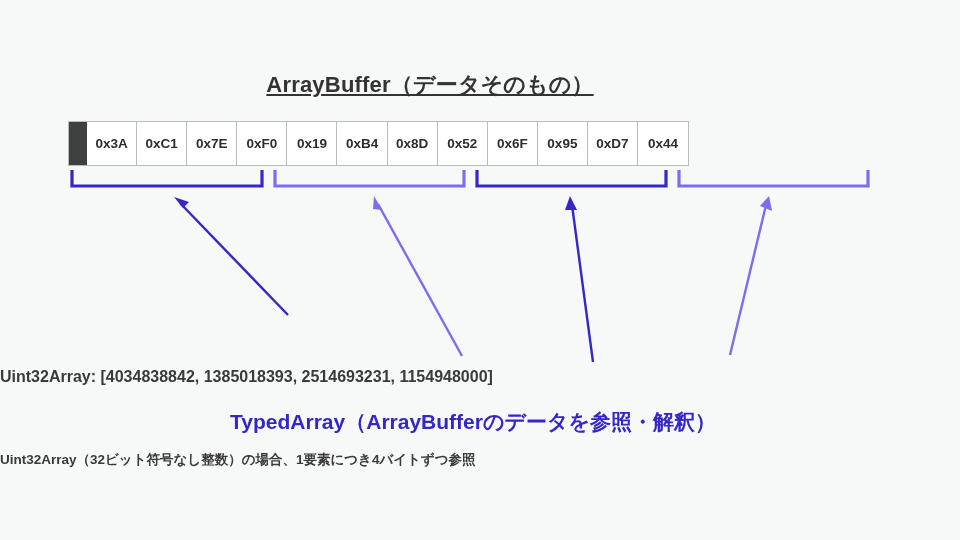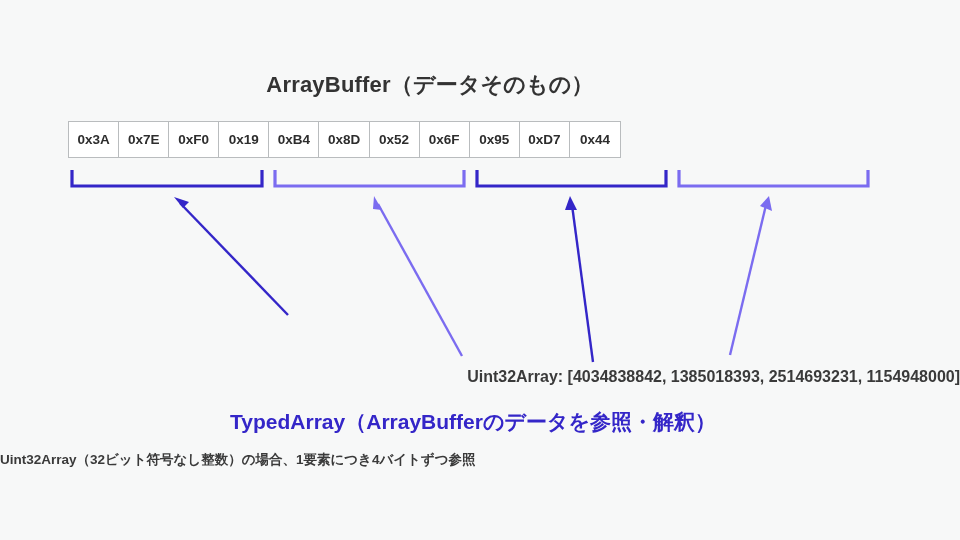--- a/index.html
+++ b/index.html
@@ -25,32 +25,34 @@
     position: absolute;
     left: 0;
     top: 70px;
     width: 860px;
     text-align: center;
     font-size: 22px;
     font-weight: bold;
     color: #333333;
     letter-spacing: 0.2px;
     white-space: nowrap;
+    text-decoration: underline;
   }
 
   
   .byte-table {
     position: absolute;
     left: 68px;
     top: 121px;
-    height: 37px;
+    height: 45px;
     display: flex;
     border: 1px solid #b9bcbe;
     box-sizing: border-box;
     background: #404040;
+    padding-left: 18px;
   }
   .byte-cell {
     width: 50.1px;
     height: 100%;
     box-sizing: border-box;
     border-right: 1px solid #b9bcbe;
     display: flex;
     align-items: center;
     justify-content: center;
     font-size: 13.5px;
@@ -71,21 +73,21 @@
     height: 540px;
     pointer-events: none;
   }
 
   
   .values-line {
     position: absolute;
     left: 0;
     top: 368px;
     width: 960px;
-    text-align: right;
+    text-align: left;
     font-size: 16px;
     font-weight: bold;
     color: #3a3a3a;
     white-space: nowrap;
   }
   .typed-array-line {
     position: absolute;
     left: 0;
     top: 408px;
     width: 946px;
@@ -109,20 +111,21 @@
 </style>
 </head>
 <body>
 
 <div id="canvas">
 
   <div class="title">ArrayBuffer（データそのもの）</div>
 
   <div class="byte-table">
     <div class="byte-cell">0x3A</div>
+    <div class="byte-cell">0xC1</div>
     <div class="byte-cell">0x7E</div>
     <div class="byte-cell">0xF0</div>
     <div class="byte-cell">0x19</div>
     <div class="byte-cell">0xB4</div>
     <div class="byte-cell">0x8D</div>
     <div class="byte-cell">0x52</div>
     <div class="byte-cell">0x6F</div>
     <div class="byte-cell">0x95</div>
     <div class="byte-cell">0xD7</div>
     <div class="byte-cell">0x44</div>

